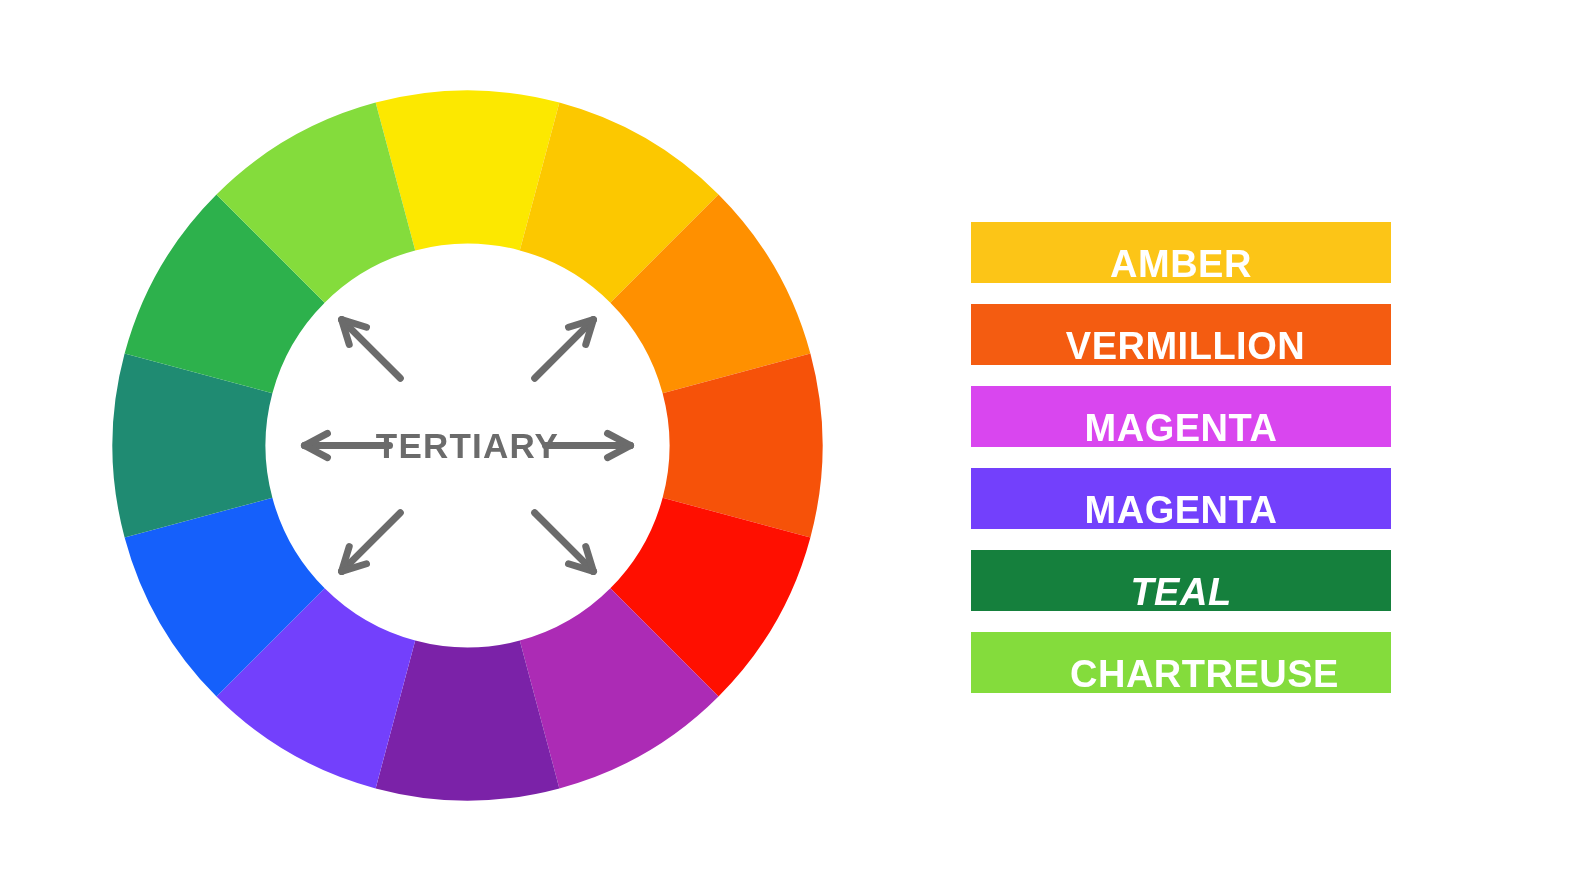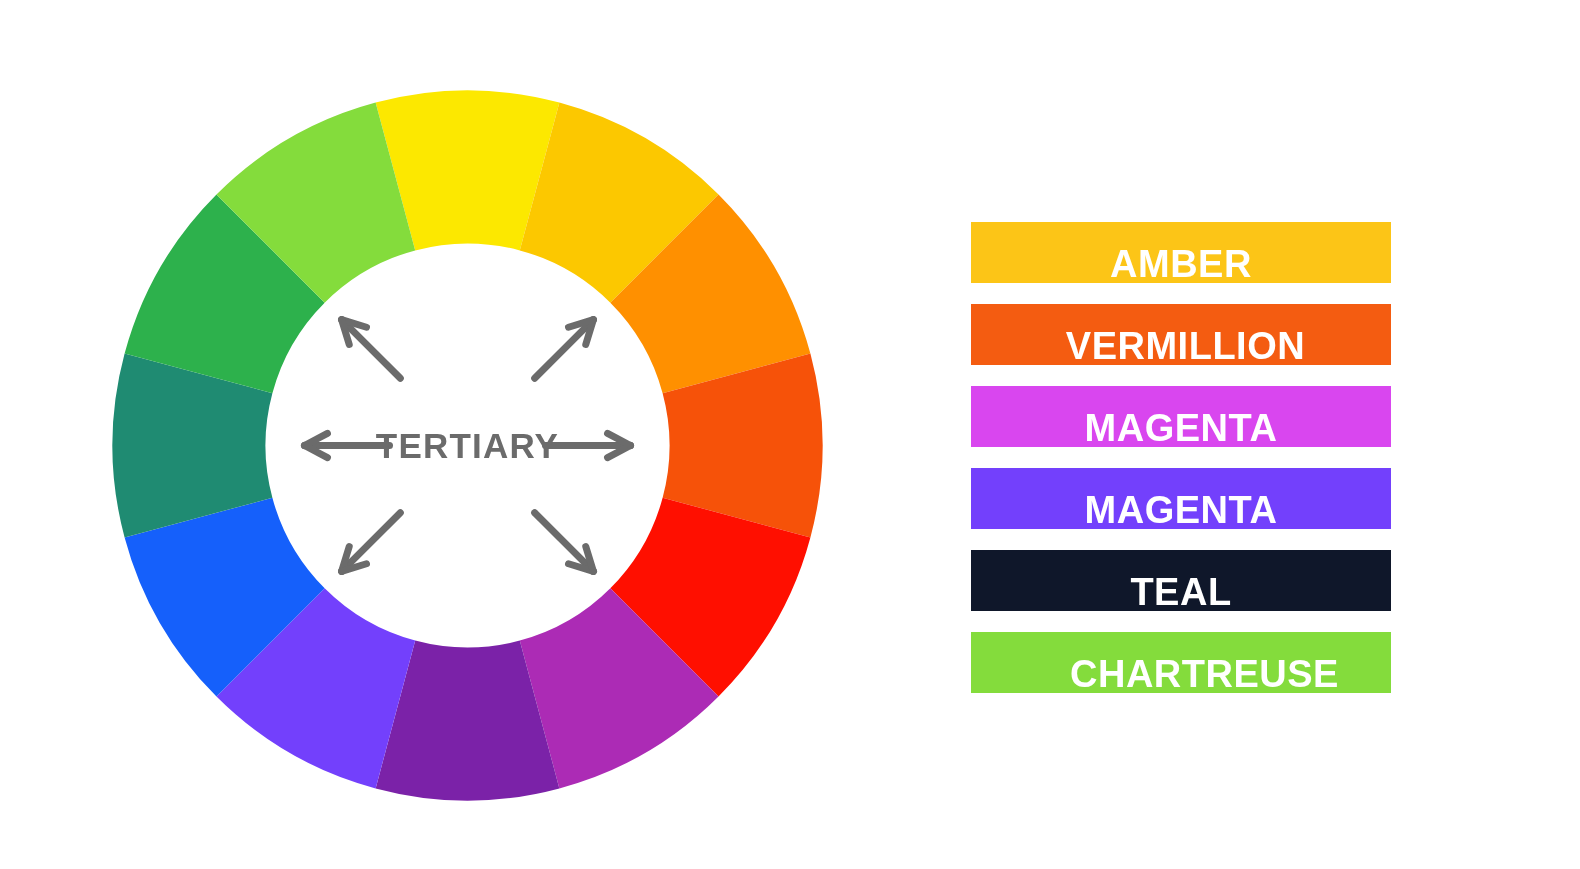--- a/index.html
+++ b/index.html
@@ -149,21 +149,21 @@
       </div>
       <div class="legend-row" style="background: rgb(244, 92, 17); padding-left: 9px;">
         <div class="legend-label" style="color: rgb(255, 255, 255);">VERMILLION</div>
       </div>
       <div class="legend-row" style="background: #d946ef;">
         <div class="legend-label" style="color: rgb(255, 255, 255);">MAGENTA</div>
       </div>
       <div class="legend-row" style="background: rgb(115, 64, 252);">
         <div class="legend-label" style="color: rgb(255, 255, 255);">MAGENTA</div>
       </div>
-      <div class="legend-row" style="background: #0f172a;">
+      <div class="legend-row" style="background: #15803d; font-style: italic;">
         <div class="legend-label" style="color: rgb(255, 255, 255);">TEAL</div>
       </div>
       <div class="legend-row" style="background: rgb(132, 220, 60);">
         <div class="legend-label" style="color: rgb(255, 255, 255);">CHARTREUSE</div>
       </div>
     </div>
 
 </div>
 
 </body></html>

